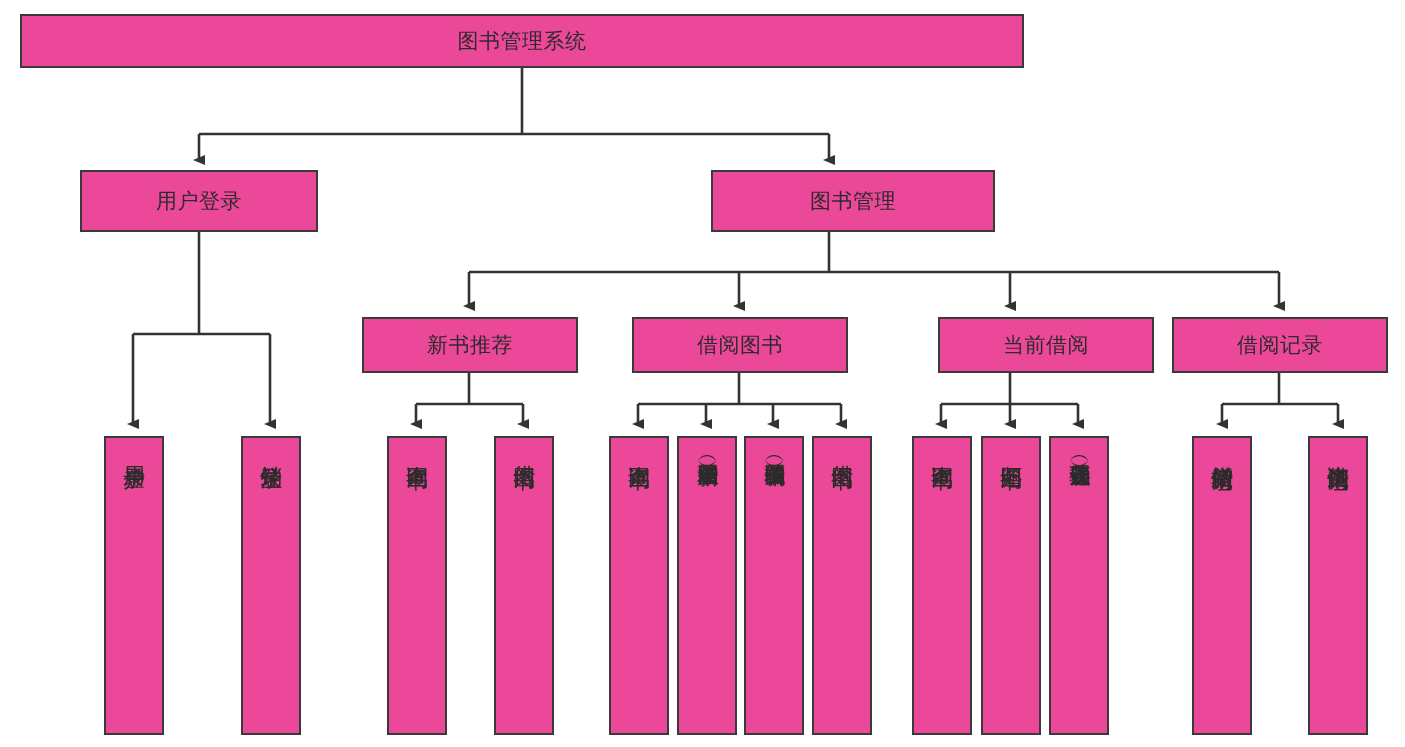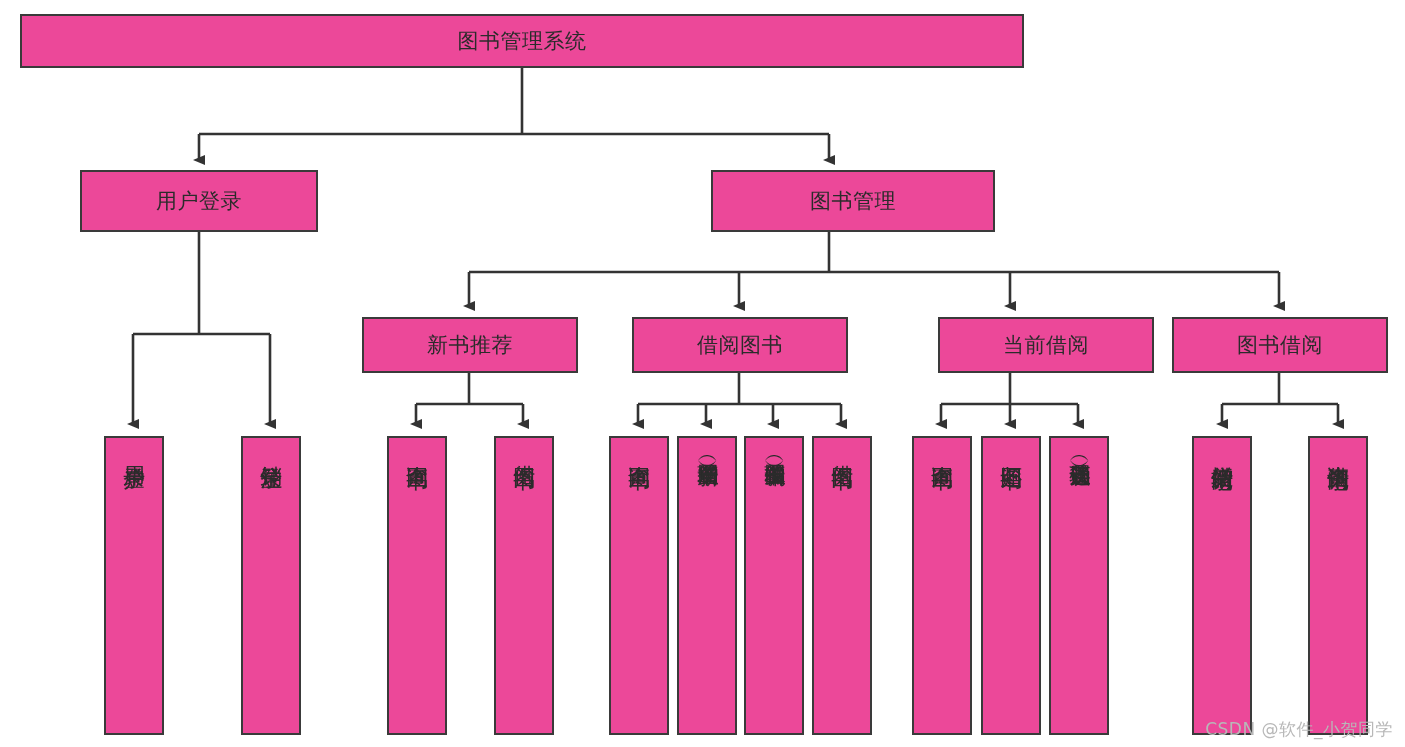--- a/index.html
+++ b/index.html
@@ -139,21 +139,21 @@
   <div class="node horiz" style="left:362px; top:317px; width:216px; height:56px;">
     <span class="lbl">新书推荐</span>
   </div>
   <div class="node horiz" style="left:632px; top:317px; width:216px; height:56px;">
     <span class="lbl">借阅图书</span>
   </div>
   <div class="node horiz" style="left:902px; top:317px; width:216px; height:56px;margin-left:36px;">
     <span class="lbl">当前借阅</span>
   </div>
   <div class="node horiz" style="left:1172px; top:317px; width:216px; height:56px;">
-    <span class="lbl">图书借阅</span>
+    <span class="lbl">借阅记录</span>
   </div>
 
   <div class="node vert" style="left:104px; top:436px; width:60px; height:299px;">
     <span class="lbl">用户登录</span>
   </div>
   <div class="node vert" style="left:241px; top:436px; width:60px; height:299px;">
     <span class="lbl">注销登录</span>
   </div>
 
   <div class="node vert" style="left:387px; top:436px; width:60px; height:299px;">
@@ -186,15 +186,14 @@
     <span class="lbl">确认归还（管理员）</span>
   </div>
 
   <div class="node vert" style="left:1192px; top:436px; width:60px; height:299px;">
     <span class="lbl">新增借阅记录</span>
   </div>
   <div class="node vert" style="left:1308px; top:436px; width:60px; height:299px;">
     <span class="lbl">查询借阅记录</span>
   </div>
 
-  <div class="watermark">CSDN @软件_小贺同学</div>
 
 </div>
 
 </body></html>

